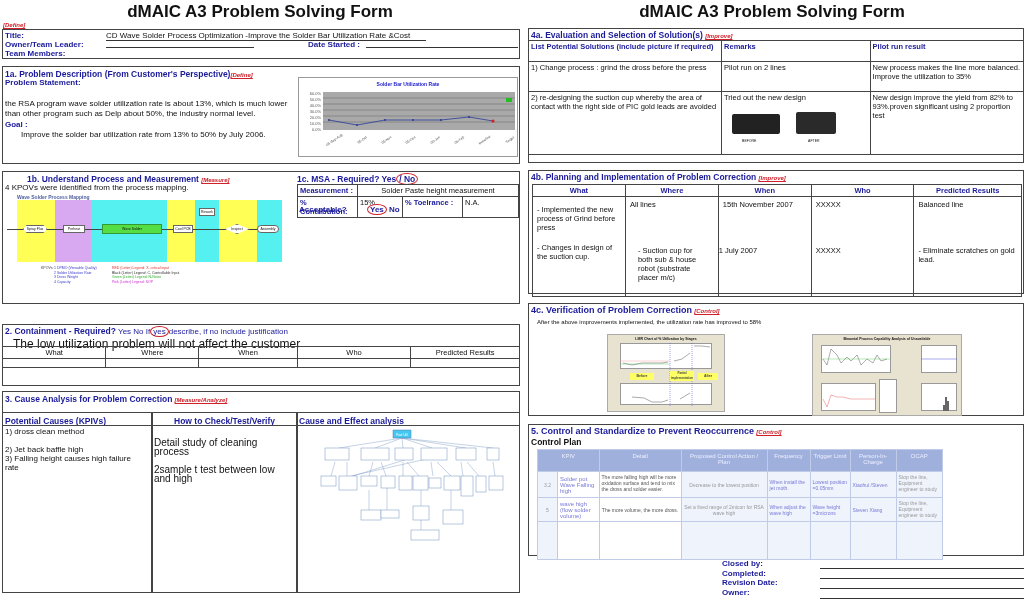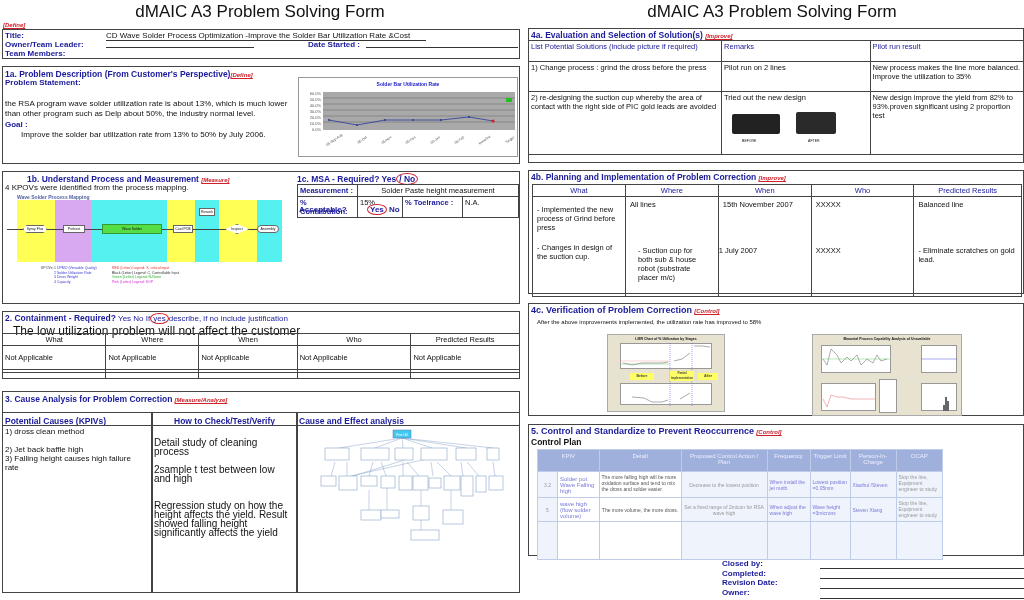--- a/index.html
+++ b/index.html
@@ -1,25 +1,25 @@
 <!DOCTYPE html>
 <html><head>
 <meta charset="utf-8">
 <style>
 *{box-sizing:border-box;margin:0;padding:0}
 body{width:1024px;height:600px;background:#fff;font-family:"Liberation Sans",sans-serif;font-size:8px;color:#111;position:relative;overflow:hidden}
 .abs{position:absolute}
-.title{font-weight:normal;font-size:17px;text-align:center;color:#111}
+.title{font-weight:bold;font-size:17px;text-align:center;color:#111}
 .blue{color:#1a1a9a;font-weight:bold}
 .tag{color:#d0202a;font-style:italic;font-weight:bold;font-size:6px;text-decoration:underline}
 .box{position:absolute;border:1.5px solid #444;background:#fff}
 .sec{font-weight:bold;color:#1a1a9a;font-size:8.5px}
 table{border-collapse:collapse;width:100%}
 td,th{border:1px solid #444;font-size:7.5px;vertical-align:top;padding:1px 2px;text-align:left;font-weight:normal}
-.th-blue th{color:#1a1a9a;font-weight:normal}
+.th-blue th{color:#1a1a9a;font-weight:bold}
 .uline{border-bottom:1px solid #333;display:inline-block}
 .circ{border:1.2px solid #d0202a;border-radius:50%;padding:0 2px}
 .cp th{background:#9fb0dd;color:#eef;font-weight:normal;text-align:center;border:1px solid #c0cbe8;font-size:6px;padding:3px 2px}
 .cp td{background:#eef3fc;border:1px solid #c0cbe8;font-size:5px;color:#7a7ad6;padding:2px}
 .cp td.gray{color:#999}
 .cp td.white{background:#fff}
 </style>
 </head>
 <body>
 
@@ -141,38 +141,31 @@
             <td style="width:45px">15%</td>
             <td class="blue" style="width:60px">% Toelrance :</td>
             <td>N.A.</td>
           </tr>
     </tbody>
       </table>
     <div class="abs" style="left:296px;top:33px"><span class="blue">Acceptable?</span></div>
     <div class="abs" style="left:364px;top:33px"><span class="blue circ">Yes</span> <span class="blue">No</span></div>
   </div>
 
-  <div class="box" style="left:2px;top:311px;width:518px;height:62px">
+  <div class="box" style="left:2px;top:324px;width:518px;height:62px">
     <div class="abs" style="left:2px;top:1px;font-size:8px"><span class="sec">2. Containment - Required?</span> <span style="color:#1a1a9a">Yes  No If</span><span class="circ" style="color:#1a1a9a">yes</span><span style="color:#1a1a9a">describe, if no include justification</span></div>
     <div class="abs" style="left:10px;top:12px;font-size:12px">The low utilization problem will not affect the customer</div>
     <table class="abs" style="left:-1px;top:21px;width:518px">
       <tbody>
           <tr>
             <th style="text-align:center;width:20%">What</th>
             <th style="text-align:center;width:18%">Where</th>
             <th style="text-align:center;width:19%">When</th>
             <th style="text-align:center;width:22%">Who</th>
             <th style="text-align:center">Predicted Results</th>
-          </tr>
-      <tr style="height:24px">
-            <td style="vertical-align:middle">Not Applicable</td>
-            <td style="vertical-align:middle">Not Applicable</td>
-            <td style="vertical-align:middle">Not Applicable</td>
-            <td style="vertical-align:middle">Not Applicable</td>
-            <td style="vertical-align:middle">Not Applicable</td>
           </tr>
       <tr style="height:9px">
             <td></td>
             <td></td>
             <td></td>
             <td></td>
             <td></td>
           </tr>
     </tbody>
       </table>
@@ -191,21 +184,20 @@
       <div>1) dross clean method</div>
         <div style="height:9px"></div>
         <div>2) Jet back baffle high</div>
         <div>3) Falling height causes high failure rate</div>
     </div>
     <div class="abs" style="left:151px;top:46px;width:140px;font-size:10px;line-height:9px">
       <div>Detail study of cleaning process</div>
         <div style="height:9px"></div>
         <div>2sample t test  between low and high</div>
         <div style="height:18px"></div>
-        <div>Regression study on how the height affects the yield. Result showed falling height significantly affects the yield</div>
     </div>
 
     <svg class="abs" style="left:298px;top:36px" width="215" height="130">
       <rect x="92" y="2" width="18" height="8" fill="#44c8f0" stroke="#5577aa" stroke-width="0.5"></rect>
       <text x="101" y="7.5" font-size="3" fill="#fff" text-anchor="middle" font-family="Liberation Sans, sans-serif">Poor Util</text>
       <g stroke="#7090c0" stroke-width="0.4" fill="none">
         <line x1="101" y1="10" x2="38" y2="20"></line>
           <line x1="101" y1="10" x2="74" y2="20"></line>
           <line x1="101" y1="10" x2="102" y2="20"></line>
           <line x1="101" y1="10" x2="131" y2="20"></line>

